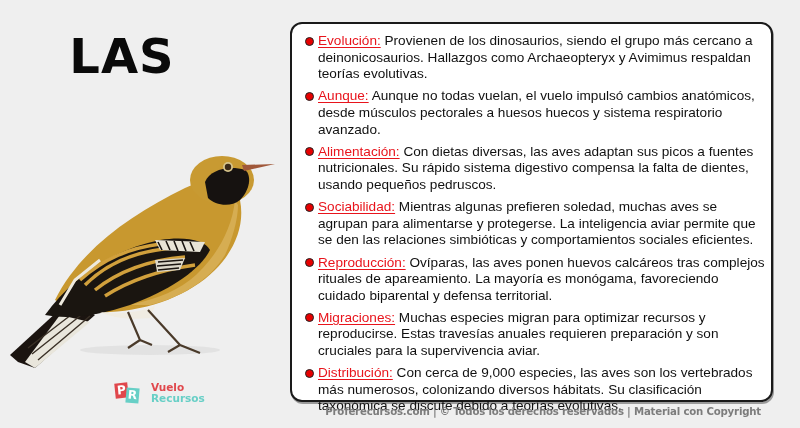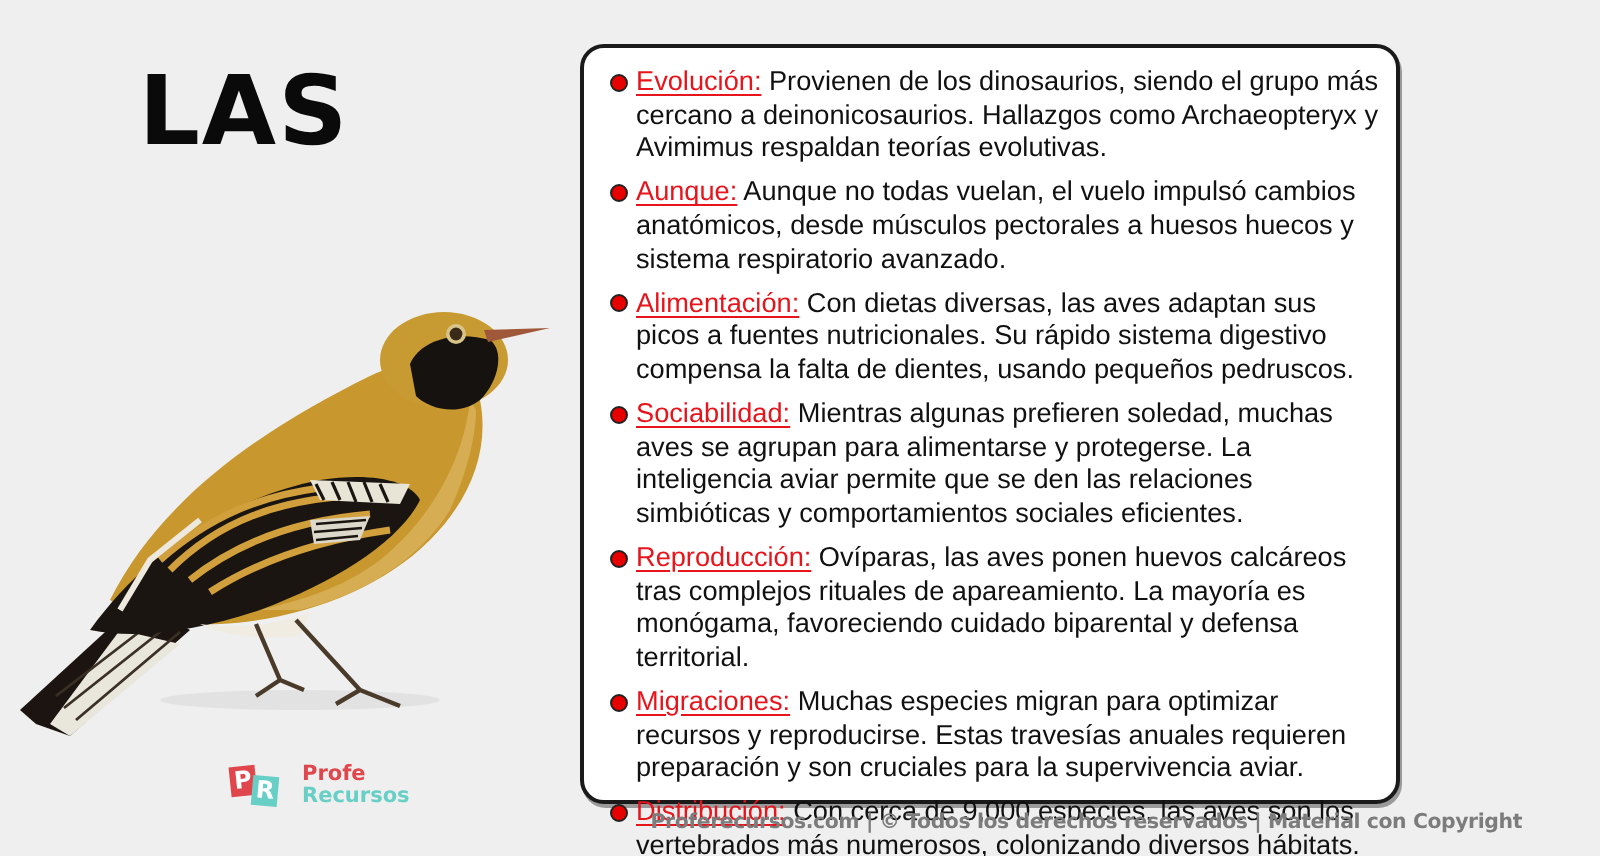--- a/index.html
+++ b/index.html
@@ -34,21 +34,21 @@
     .tile.r { left: 12px; top: 7px; background: #67cfc6; transform: rotate(5deg); }
     .logo-text {
       position: absolute; left: 37px; top: 1px;
       font-family: "DejaVu Sans", sans-serif; font-weight: bold;
       font-size: 10.5px; line-height: 11px;
     }
     .logo-text .a { color: #e0474c; display: block; }
     .logo-text .b { color: #67cfc6; display: block; }
 
     .card {
-      position: absolute; left: 290px; top: 22px; width: 410px; height: 380px;
+      position: absolute; left: 290px; top: 22px; width: 483px; height: 380px;
       background: #ffffff;
       border: 2px solid #1a1a1a;
       border-radius: 12px;
       box-sizing: border-box;
       box-shadow: 1px 2px 0 #9a9a9a;
       padding: 9px 6px 0 7px;
     }
     .item {
       position: relative;
       padding-left: 19px;
@@ -111,21 +111,21 @@
   <path d="M100,172 C120,175 140,172 155,166 L150,178 C130,180 112,178 100,172 Z" fill="#f0ece2"></path>
 
   <path d="M128,172 L140,200 L128,208 M140,200 L152,205" stroke="#4a3a2a" stroke-width="2.2" fill="none"></path>
   <path d="M148,170 L180,205 L168,212 M180,205 L200,213" stroke="#4a3a2a" stroke-width="2.2" fill="none"></path>
 </svg>
 
 <div class="logo">
   <div class="tile p">P</div>
   <div class="tile r">R</div>
   <div class="logo-text">
-    <span class="a">Profe</span>
+    <span class="a">Vuelo</span>
     <span class="b">Recursos</span>
   </div>
 </div>
 
 <div class="card">
   <div class="item">
     <span class="bullet"></span>
     <span class="label">Evolución:</span><span> Provienen de los  dinosaurios, siendo el grupo más cercano a deinonicosaurios. Hallazgos como Archaeopteryx y Avimimus respaldan teorías evolutivas.</span>
   </div>
   <div class="item">

